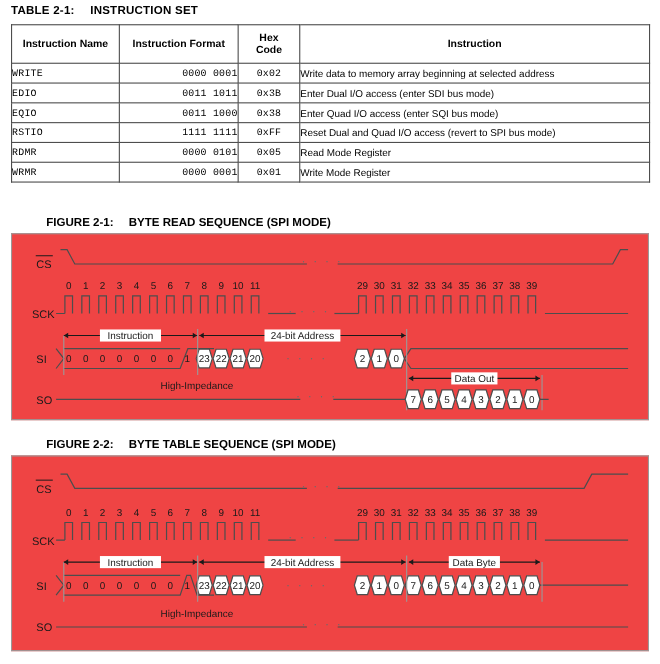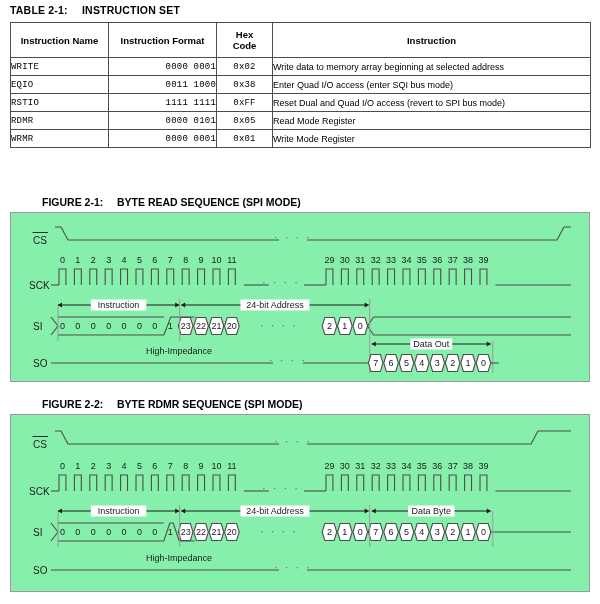--- a/index.html
+++ b/index.html
@@ -41,21 +41,21 @@
   td.td-fmt{font-family:"Liberation Mono",monospace;font-size:8.6px;text-align:right;padding-right:9px;letter-spacing:.2px;}
   td.td-hex{font-family:"Liberation Mono",monospace;font-size:8.6px;text-align:center;letter-spacing:.2px;}
   td.td-desc{font-size:9px;padding-left:5px;text-align:left;}
 
   
   .fig-title{
     position:absolute;left:10px;
     font-size:10.5px;font-weight:bold;white-space:nowrap;margin-left:32px;
   }
   .fig-title .ft-label{display:inline-block;width:75px;}
-  .fig-box{position:absolute;left:10px;border:1px solid #9a9a9a;background:#86efac;}
+  .fig-box{position:absolute;left:10px;border:1px solid #9a9a9a;background:#ef4444;}
   .fig-box svg{display:block;}
 
   #fig1-title{top:196px;}
   #fig1-box{top:212px;width:578px;height:168px;}
   #fig2-title{top:398px;}
   #fig2-box{top:414px;width:578px;height:176px;}
 
   svg text{font-family:"Liberation Sans", sans-serif;fill:#1a1a1a;}
   .sig-label{font-size:10px;}
   .clk-num{font-size:9px;text-anchor:middle;}
@@ -92,20 +92,26 @@
         <th><span id="hexhdr">Hex<br>Code</span></th>
         <th>Instruction</th>
       </tr>
     </thead>
     <tbody id="iset-body">
         <tr>
           <td class="td-name">WRITE</td>
           <td class="td-fmt">0000 0001</td>
           <td class="td-hex">0x02</td>
           <td class="td-desc">Write data to memory array beginning at selected address</td>
+        </tr>
+        <tr>
+          <td class="td-name">EDIO</td>
+          <td class="td-fmt">0011 1011</td>
+          <td class="td-hex">0x3B</td>
+          <td class="td-desc">Enter Dual I/O access (enter SDI bus mode)</td>
         </tr>
         <tr>
           <td class="td-name">EQIO</td>
           <td class="td-fmt">0011 1000</td>
           <td class="td-hex">0x38</td>
           <td class="td-desc">Enter Quad I/O access (enter SQI bus mode)</td>
         </tr>
         <tr>
           <td class="td-name">RSTIO</td>
           <td class="td-fmt">1111 1111</td>
@@ -250,21 +256,21 @@
           <polygon points="449.765,150 452.365,141.5 461.765,141.5 464.365,150 461.765,158.5 452.365,158.5" class="cell"></polygon>
           <text x="457.065" y="153.2" class="bit-num">1</text>
           <polygon points="465.16499999999996,150 467.765,141.5 477.16499999999996,141.5 479.765,150 477.16499999999996,158.5 467.765,158.5" class="cell"></polygon>
           <text x="472.465" y="153.2" class="bit-num">0</text>
           <line x1="479.765" y1="150" x2="487.765" y2="150" class="wave"></line>
         </g>
       </svg>
   </div>
 
   <div class="fig-title" id="fig2-title">
-    <span class="ft-label">FIGURE 2-2:</span><span>BYTE RDMR SEQUENCE (SPI MODE)</span>
+    <span class="ft-label">FIGURE 2-2:</span><span>BYTE TABLE SEQUENCE (SPI MODE)</span>
   </div>
   <div class="fig-box" id="fig2-box">
     <svg id="svg2" width="576" height="174" viewBox="0 0 576 174">
         <g>
           <text x="22" y="33" class="sig-label">CS</text>
           <line x1="21.5" y1="21.5" x2="37" y2="21.5" stroke="#1a1a1a" stroke-width="0.9"></line>
           <path d="M44,16 L50,16 L57,29 L268,29" class="wave"></path>
           <path d="M296,29 L520,29 L527,16 L560,16" class="wave"></path>
           <text x="282" y="30" class="dots" text-anchor="middle">· · · ·</text>
         </g>

